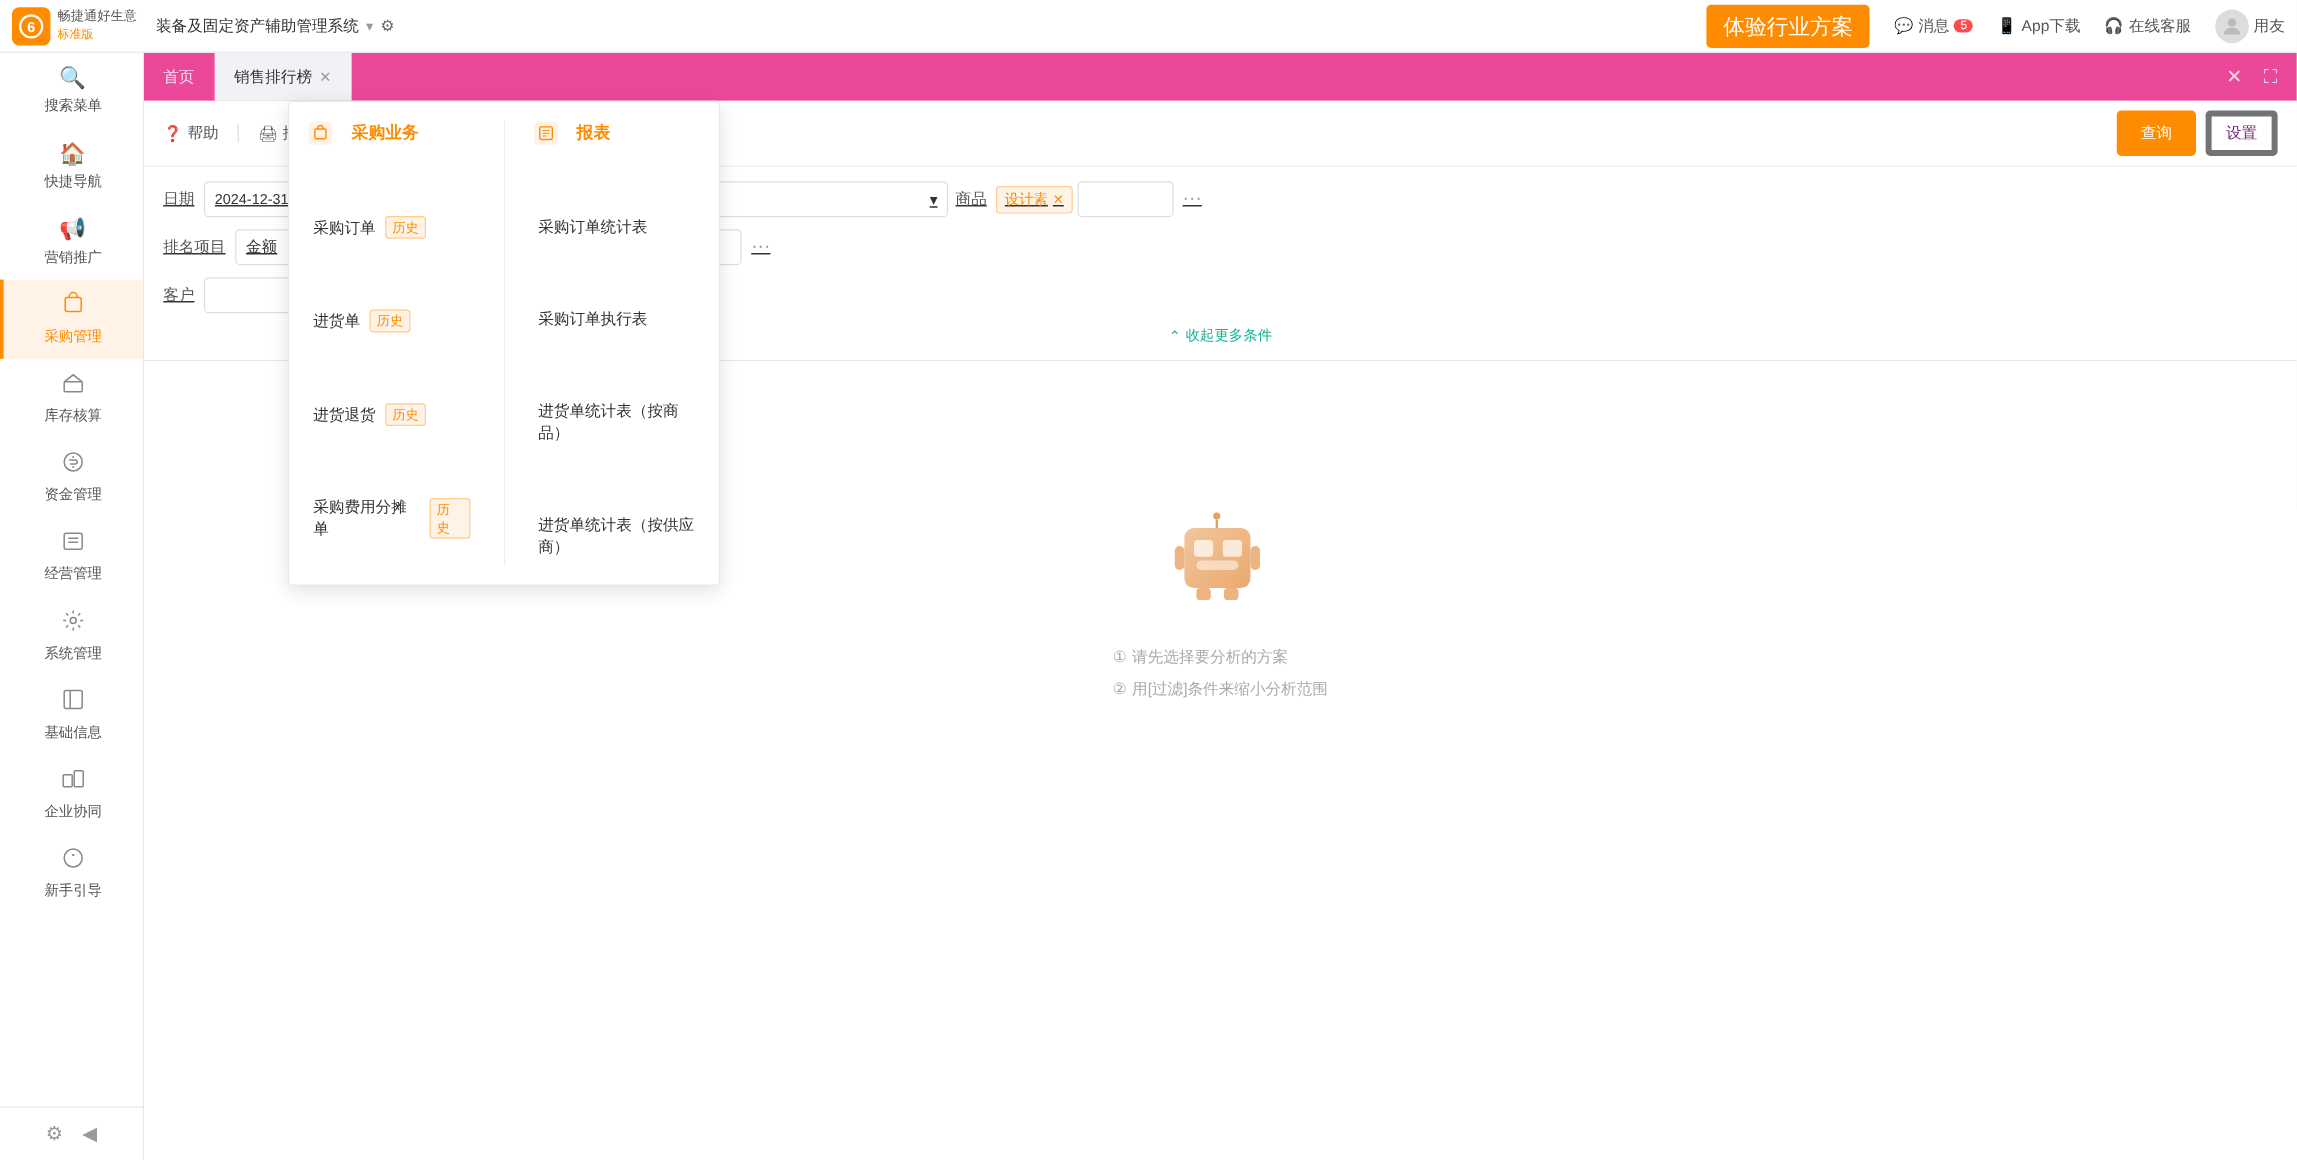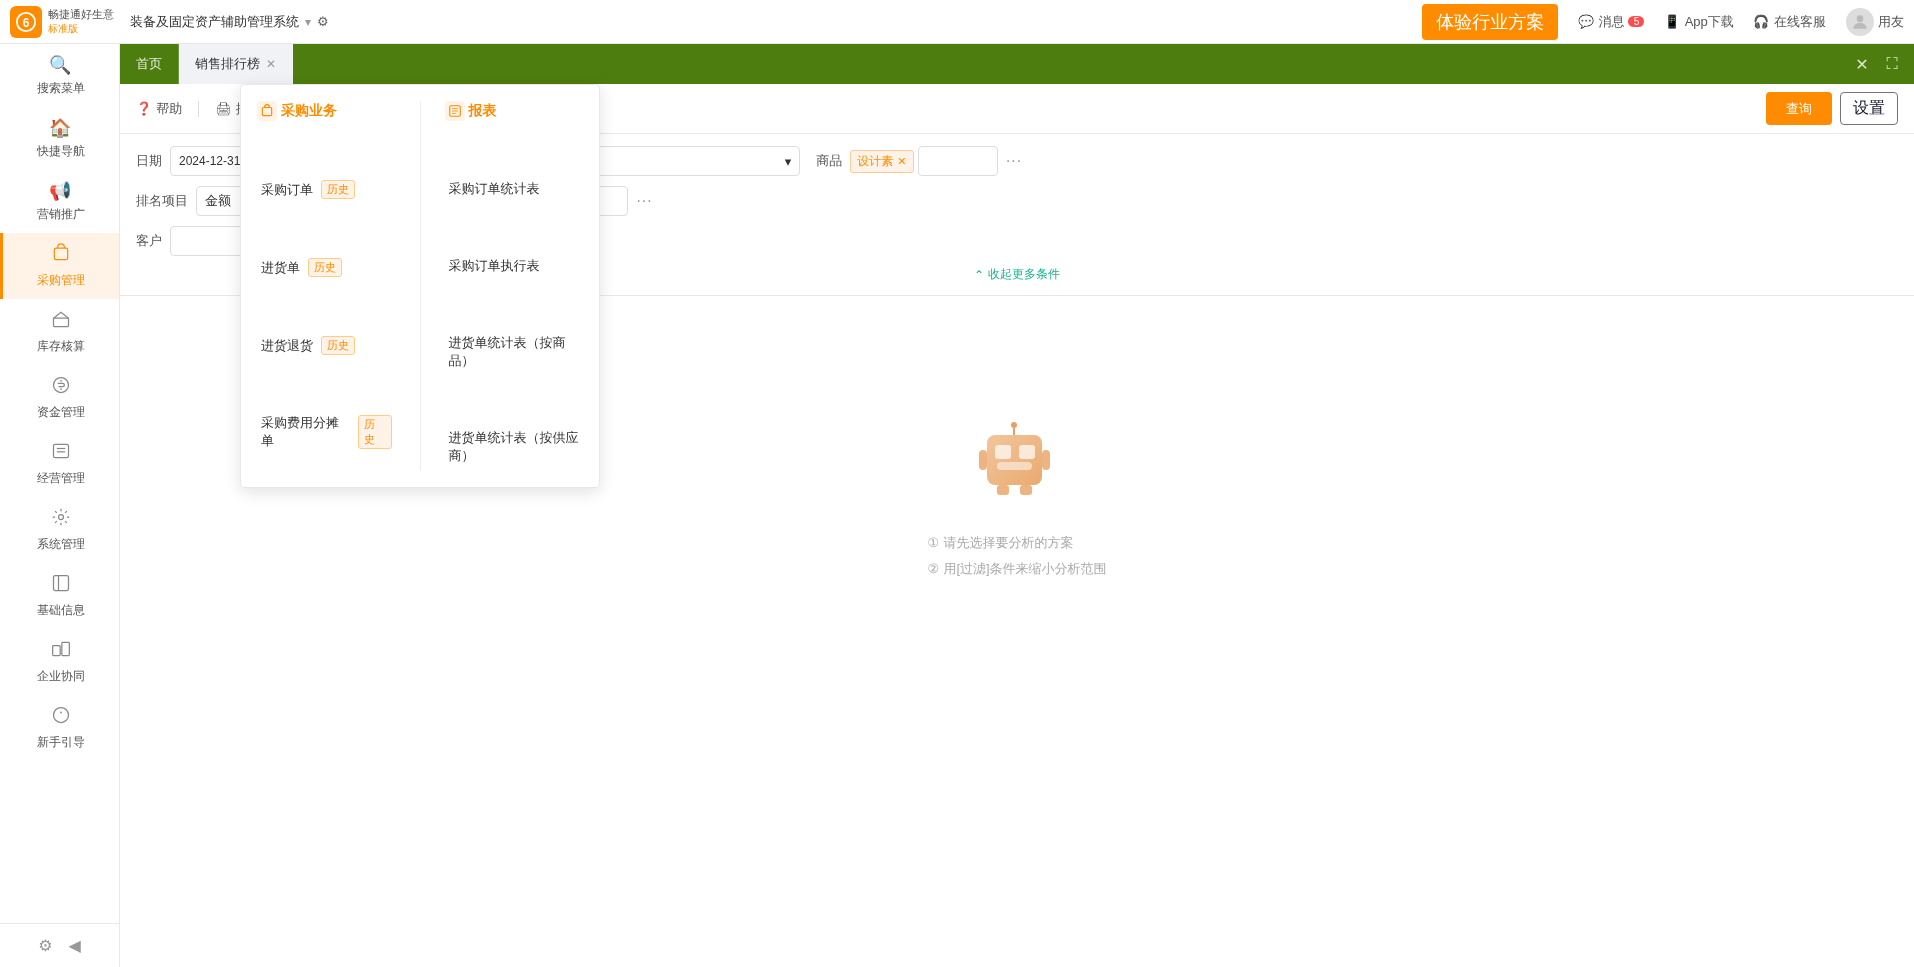--- a/index.html
+++ b/index.html
@@ -144,21 +144,21 @@
     .content-area {
       flex: 1;
       display: flex;
       flex-direction: column;
       background: #f0f2f5;
       position: relative;
     }
 
     
     .tab-bar {
-      background: #4d7c0f;
+      background: #ec4899;
       display: flex;
       align-items: center;
       height: 40px;
       padding: 0;
     }
     .tab-item {
       padding: 0 16px;
       height: 40px;
       display: flex;
       align-items: center;
@@ -229,41 +229,42 @@
       background: #ff8c00;
       color: white;
       border: none;
       padding: 6px 20px;
       border-radius: 4px;
       cursor: pointer;
       font-size: 13px;
       margin-left: auto;
     }
     .settings-small-btn {
-      border: 1px solid #737373;
-      color: #0f172a;
+      border: 5px solid #737373;
+      color: #701a75;
       padding: 5px 12px;
       border-radius: 4px;
       cursor: pointer;
-      font-size: 16px;
+      font-size: 13px;
       background: #fff;
     }
 
     
     .filter-area {
       padding: 12px 16px;
       background: #fff;
       border-bottom: 1px solid #e8e8e8;
     }
     .filter-row {
       display: flex;
       align-items: flex-start;
-      gap: 16px;
+      gap: 6px;
       margin-bottom: 10px;
       flex-wrap: wrap;
+      text-decoration: underline;
     }
     .filter-item {
       display: flex;
       align-items: center;
       gap: 8px;
       min-width: 200px;
     }
     .filter-label { color: #555; font-size: 13px; white-space: nowrap; }
     .filter-input {
       flex: 1;
@@ -376,21 +377,21 @@
       padding: 16px;
       pointer-events: all;
       z-index: 200;
       display: flex;
       gap: 20px;
     }
     .dropdown-column { flex: 1; }
     .dropdown-section-title {
       display: flex;
       align-items: center;
-      gap: 4px;
+      gap: 16px;
       color: #ff8c00;
       font-size: 14px;
       font-weight: bold;
       margin-bottom: 10px;
       padding-bottom: 6px;
     }
     .dropdown-section-title .sec-icon {
       width: 20px;
       height: 20px;
       background: #fff3e8;

